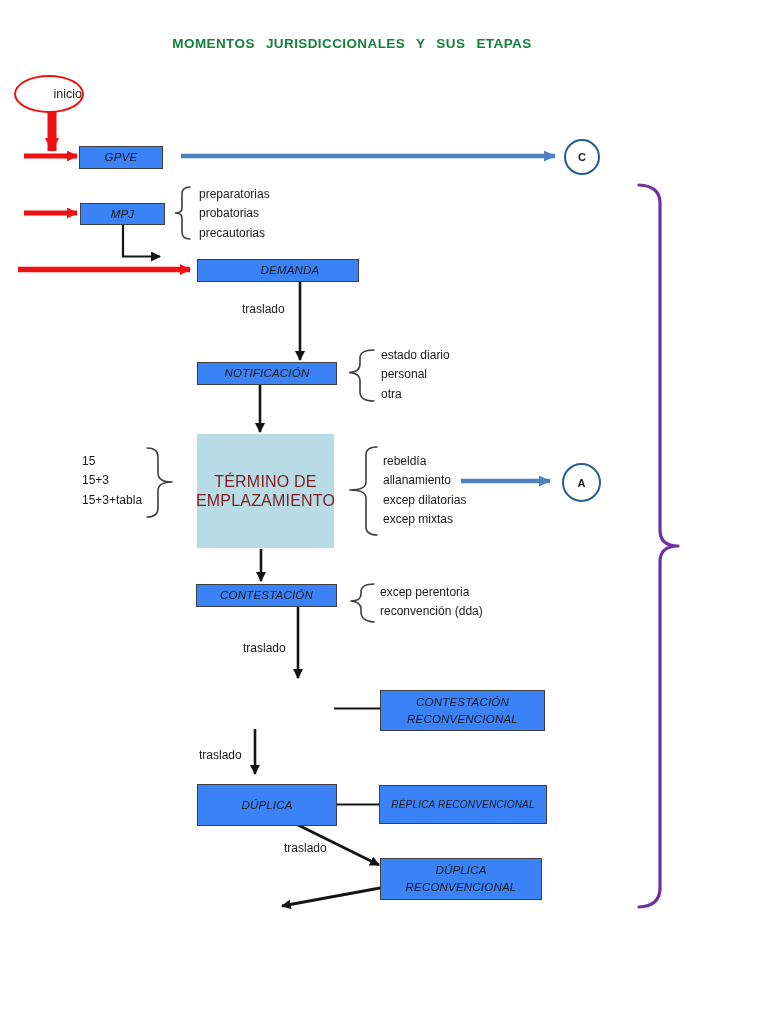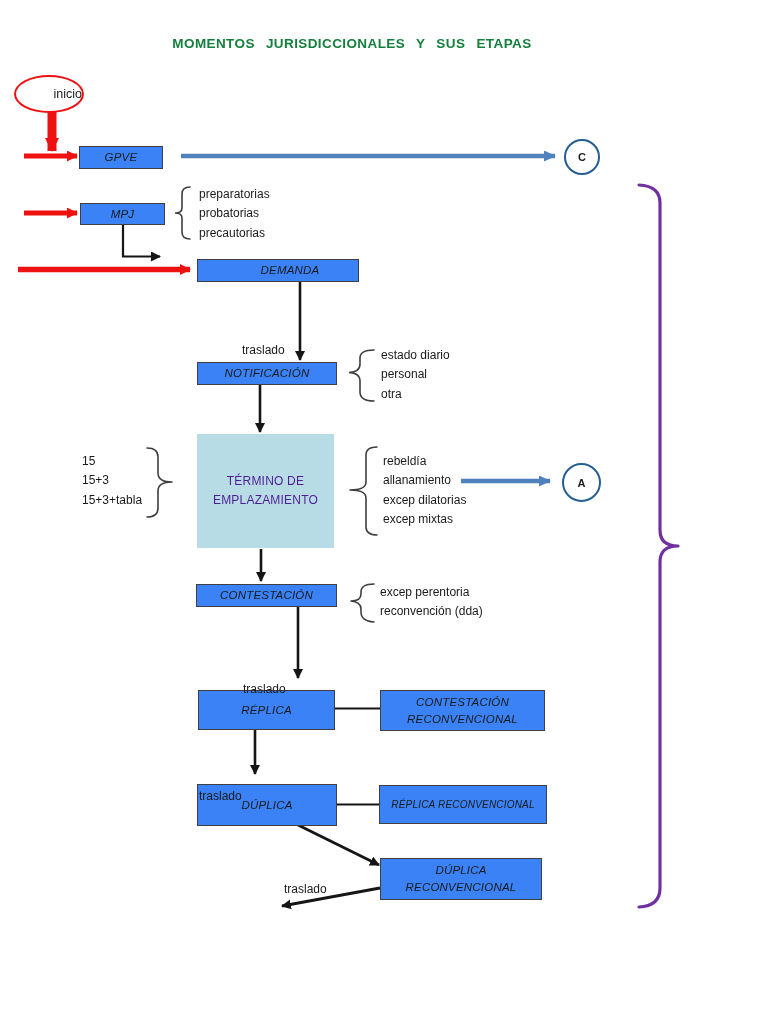--- a/index.html
+++ b/index.html
@@ -12,32 +12,32 @@
     font-size:13.5px;font-weight:bold;letter-spacing:.4px;word-spacing:7px;color:#15803d;
   }
   svg.layer{position:absolute;left:0;top:0;pointer-events:none;}
   .nbox{
     position:absolute;background:#3b82f6;border:1.7px solid #3f3f3f;
     display:flex;align-items:center;justify-content:center;flex-direction:column;
     font-size:11.5px;letter-spacing:.2px;text-align:center;line-height:17px;white-space:nowrap;font-style:italic;
   }
   .fillbox{
     position:absolute;background:#b8dce6;border:none;display:flex;flex-direction:column;
-    align-items:center;justify-content:center;font-size:12px;color:#4c1d95;line-height:19.5px;
+    align-items:center;justify-content:center;font-size:16px;color:#7f1d1d;line-height:19.5px;
     letter-spacing:.2px;text-align:center;
   }
   .ellipse{
     position:absolute;border:2.6px solid #ee1111;border-radius:50%;background:#fff;
     display:flex;align-items:center;justify-content:flex-end;font-size:12.5px;color:#1a1a1a;
   }
   .circle{
     position:absolute;border:2.6px solid #255e91;border-radius:50%;background:#fff;
     display:flex;align-items:center;justify-content:center;font-size:11px;font-weight:bold;color:#1a1a1a;
   }
-  .lbl{position:absolute;font-size:12px;white-space:nowrap;margin-top:41px;}
+  .lbl{position:absolute;font-size:12px;white-space:nowrap;}
   .list{position:absolute;font-size:12px;line-height:19.3px;white-space:nowrap;}
 </style>
 </head>
 <body>
 
 <div class="page">
 
   <svg class="layer" width="768" height="1024" viewBox="0 0 768 1024">
     <defs>
       <marker id="aRedBig" markerUnits="userSpaceOnUse" markerWidth="16" markerHeight="16" refX="13" refY="7" orient="auto">
@@ -106,23 +106,20 @@
 
   <div class="fillbox" style="left:197px;top:434px;width:137px;height:114px;">
     <span>TÉRMINO DE</span>
     <span>EMPLAZAMIENTO</span>
   </div>
 
   <div class="nbox" style="left:196px;top:584px;width:139px;height:21px;">
     <span>CONTESTACIÓN</span>
   </div>
 
-  <div class="nbox" style="left:198px;top:690px;width:135px;height:38px;">
-    <span>RÉPLICA</span>
-  </div>
 
   <div class="nbox" style="left:380px;top:690px;width:163px;height:39px;">
     <span>CONTESTACIÓN</span>
     <span>RECONVENCIONAL</span>
   </div>
 
   <div class="nbox" style="left:197px;top:784px;width:138px;height:40px;">
     <span>DÚPLICA</span>
   </div>
 

